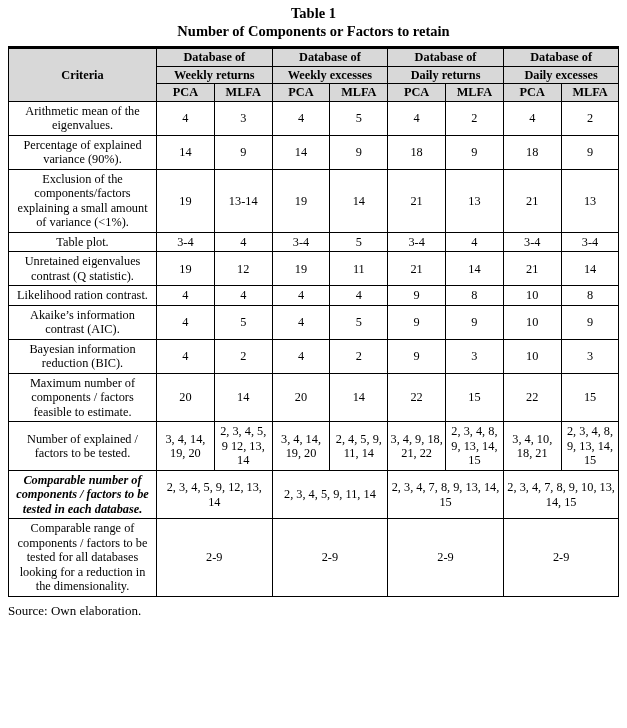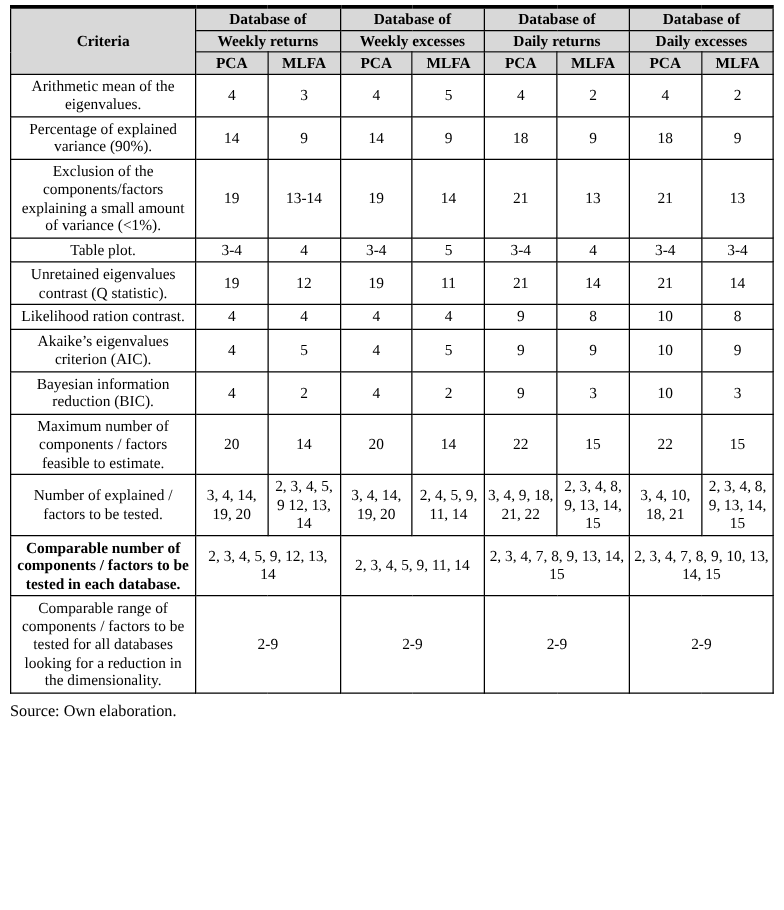--- a/index.html
+++ b/index.html
@@ -50,32 +50,37 @@
     border-top: 3px solid #000;
     margin-left: 24px;
   }
   col.c-criteria { width: 148px; }
   col.c-val { width: 57.8px; }
   td.criteria {
     padding: 2px 4px;
   }
   tr.bold-criteria td.criteria {
     font-weight: bold;
+    font-style: italic;
   }
   .source {
     font-size: 13px;
     margin-top: 6px;
     text-align: left;
   }
 </style>
 </head>
 <body>
 
 <div class="page">
 
+  <div class="title-block">
+    <div class="title-line">Table 1</div>
+    <div class="title-line">Number of Components or Factors to retain</div>
+  </div>
 
   <table class="main">
     <colgroup>
       <col class="c-criteria">
       <col class="c-val">
         <col class="c-val">
         <col class="c-val">
         <col class="c-val">
       <col class="c-val">
         <col class="c-val">
@@ -168,21 +173,21 @@
         <td>4</td>
         <td>4</td>
         <td>4</td>
         <td>4</td>
         <td>9</td>
         <td>8</td>
         <td>10</td>
         <td>8</td>
       </tr>
       <tr>
-        <td class="criteria">Akaike’s eigenvalues criterion (AIC).</td>
+        <td class="criteria">Akaike’s information contrast (AIC).</td>
         <td>4</td>
         <td>5</td>
         <td>4</td>
         <td>5</td>
         <td>9</td>
         <td>9</td>
         <td>10</td>
         <td>9</td>
       </tr>
       <tr>

